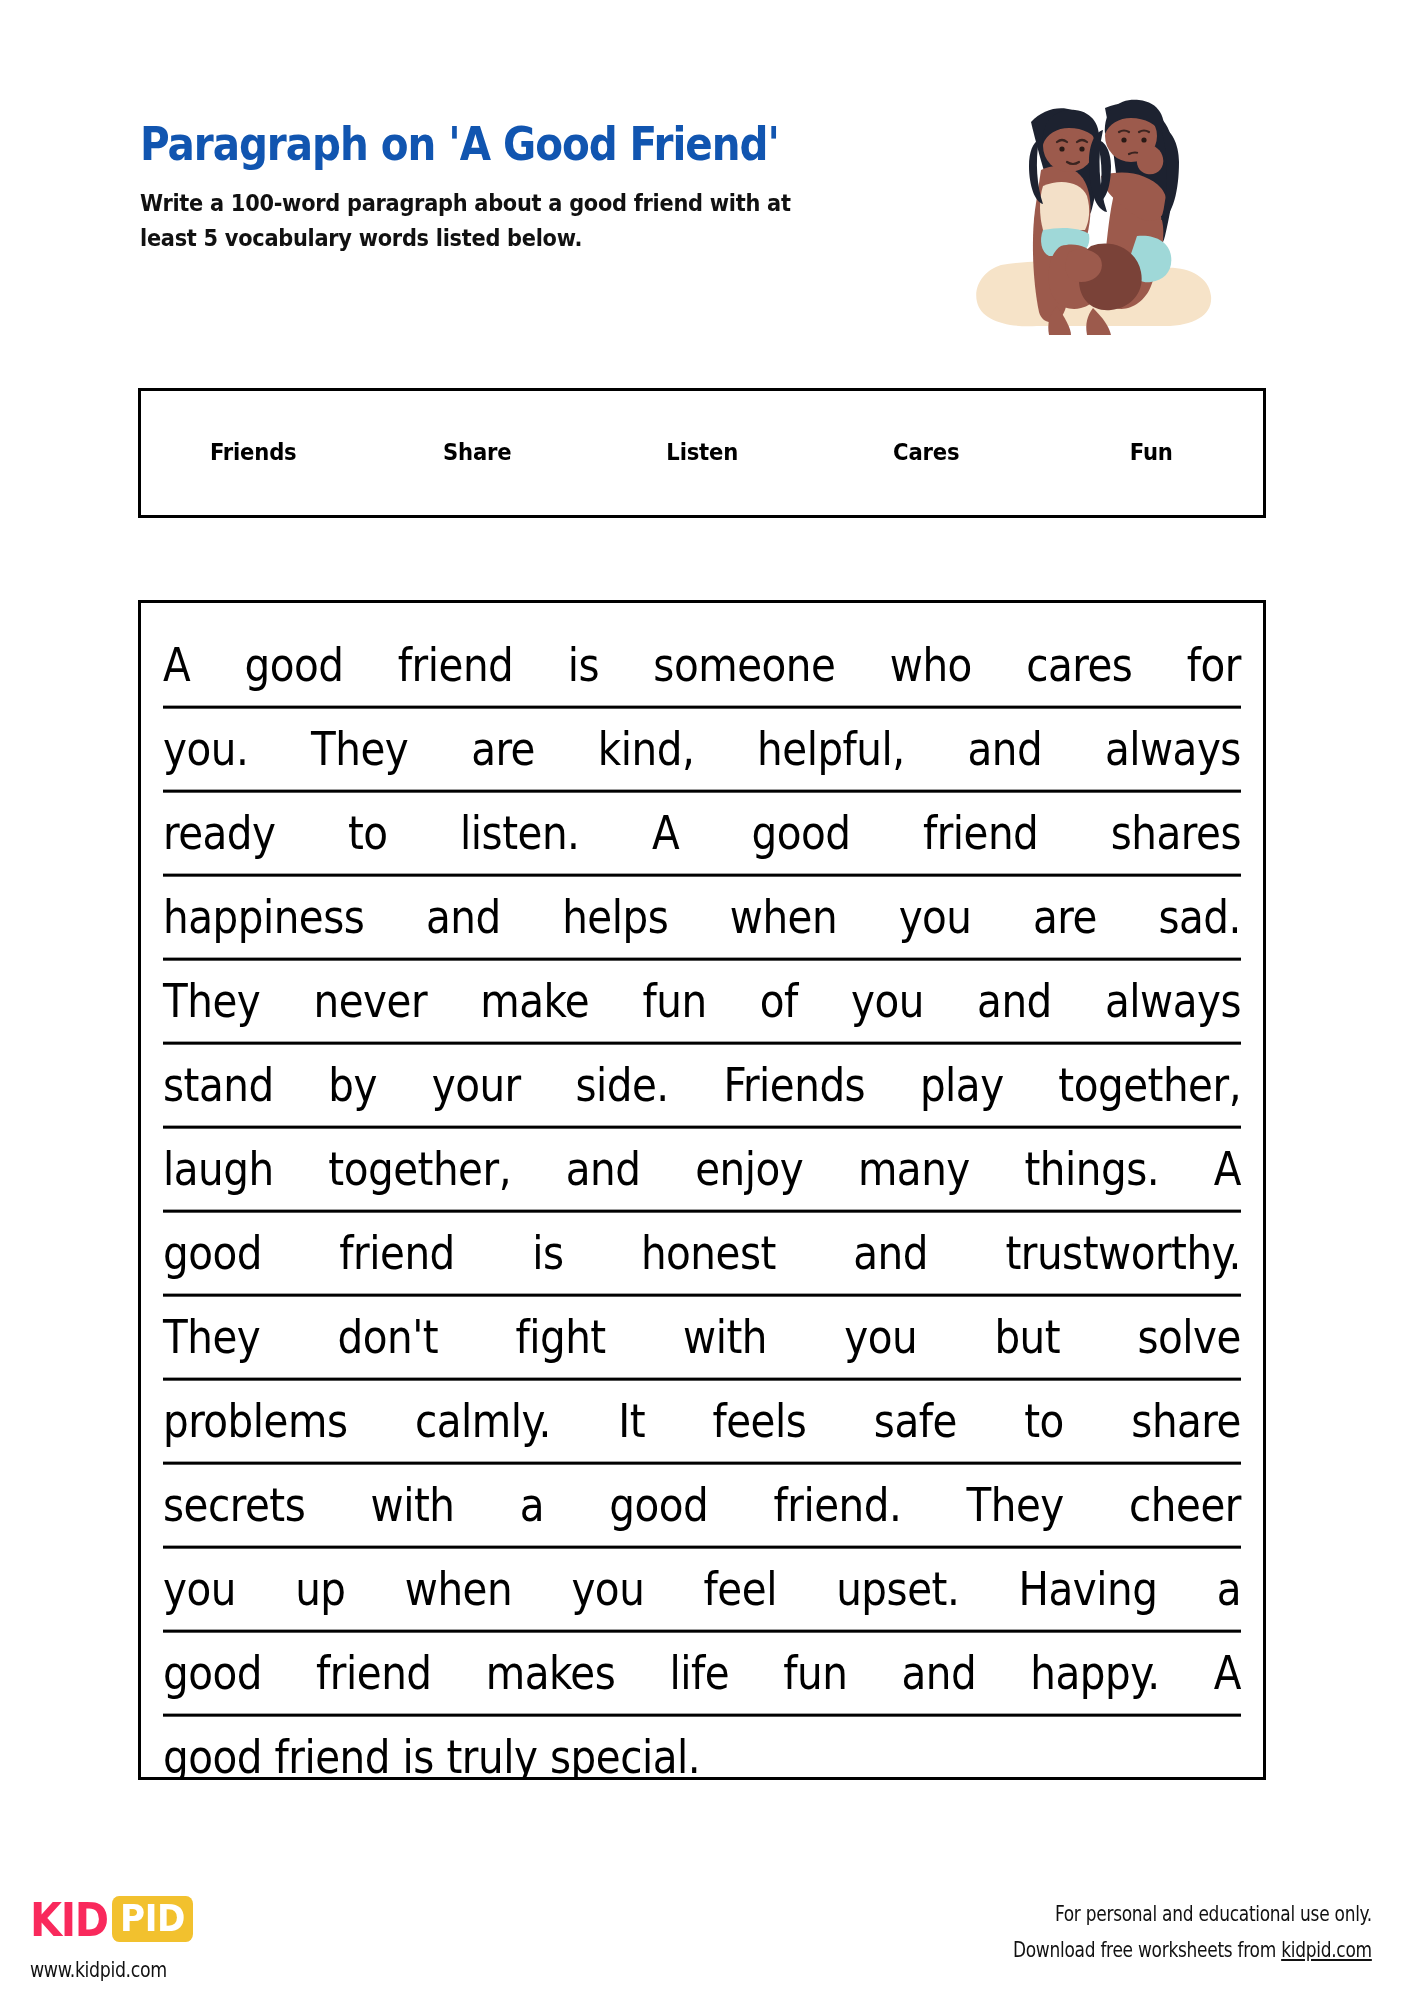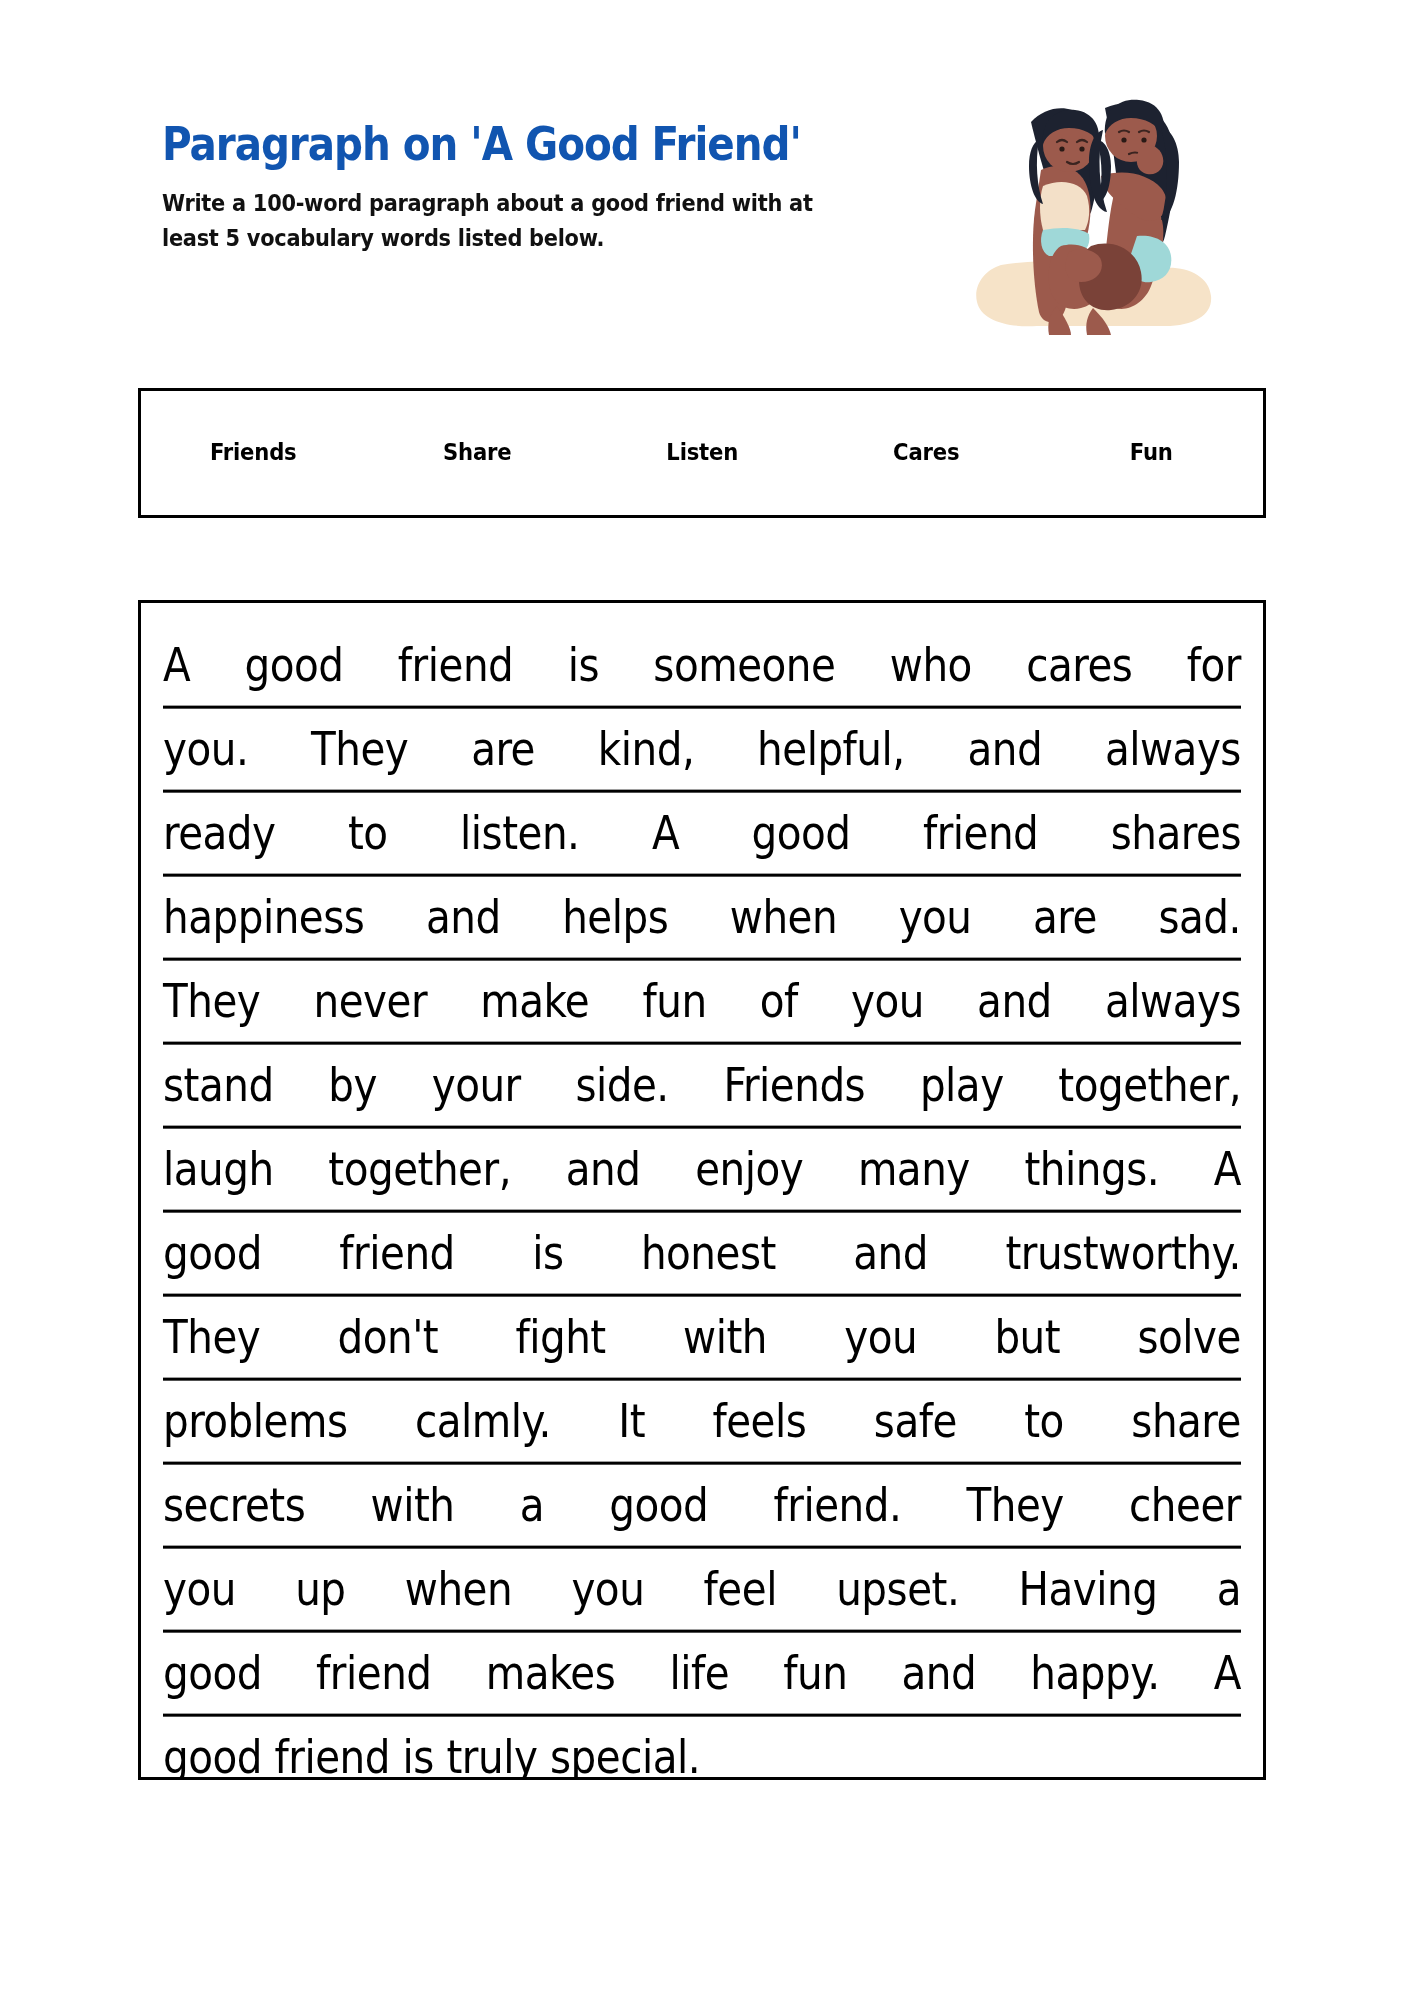--- a/index.html
+++ b/index.html
@@ -19,21 +19,20 @@
     height: 2000px;
     background: #ffffff;
   }
 
   
   .header {
     position: absolute;
     left: 140px;
     top: 120px;
     width: 820px;
-    margin-left: 22px;
   }
 
   .title {
     color: #1155b0;
     font-family: "DejaVu Sans", sans-serif;
     font-size: 46px;
     font-weight: bold;
     letter-spacing: -1.2px;
     line-height: 1.05;
     transform: scaleX(0.88);
@@ -413,14 +412,27 @@
       </div>
       <div class="answer-line last">
         <span class="w">good</span>
         <span class="w">friend</span>
         <span class="w">is</span>
         <span class="w">truly</span>
         <span class="w">special.</span>
       </div>
     </div>
 
+  <div class="footer">
+    <div class="logo-wrap">
+      <div class="logo-mark">
+        <span class="logo-kid">KID</span>
+        <span class="logo-pid">PID</span>
+      </div>
+      <div class="logo-url">www.kidpid.com</div>
+    </div>
+    <div class="footer-note">
+      <div>For personal and educational use only.</div>
+      <div><span>Download free worksheets from </span><span class="link">kidpid.com</span></div>
+    </div>
+  </div>
 
 </div>
 
 </body></html>

